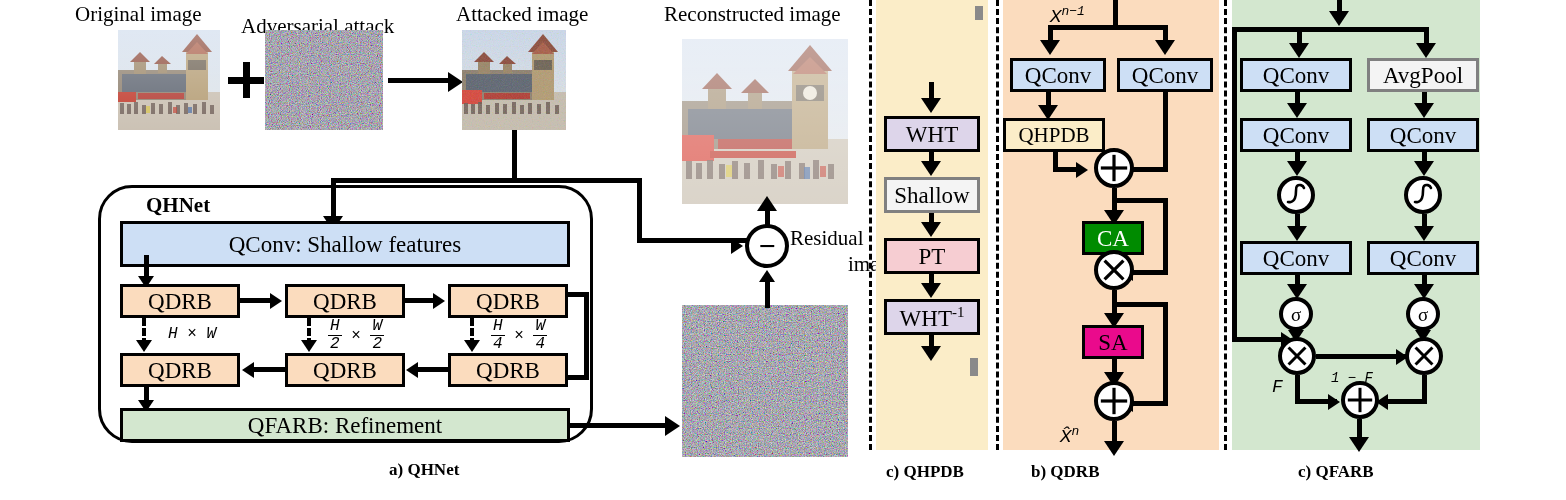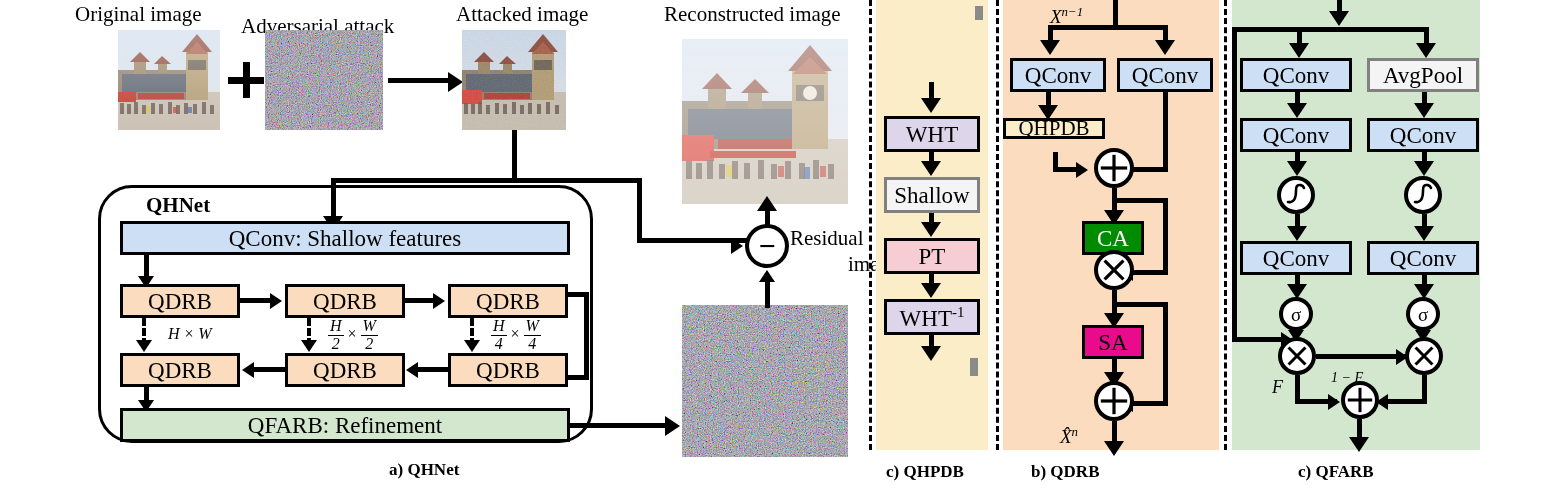--- a/index.html
+++ b/index.html
@@ -39,21 +39,21 @@
   .opsym{position:absolute;inset:0;display:flex;align-items:center;justify-content:center;
          font-size:26px;line-height:1;}
   
   .qhnet{position:absolute;border:3px solid #000;border-radius:34px;background:transparent;box-sizing:border-box;}
   .qhnet-title{position:absolute;font-size:21px;font-weight:bold;}
   
   .panel{position:absolute;box-sizing:border-box;}
   .dash{position:absolute;width:0;border-left:3px dashed #000;}
   
   .imgbox{position:absolute;overflow:hidden;}
-  .mathlbl{position:absolute;font-family:Liberation Serif, serif;font-style:italic;font-size:15px;white-space:nowrap;}
+  .mathlbl{position:absolute;font-family:Liberation Mono, monospace;font-style:italic;font-size:15px;white-space:nowrap;}
   .frac{display:inline-block;text-align:center;vertical-align:middle;font-style:italic;}
   .frac .num{display:block;border-bottom:1.5px solid #000;padding:0 2px;line-height:1.05;}
   .frac .den{display:block;padding:0 2px;line-height:1.05;}
   .graymark{position:absolute;background:#8a8a8a;}
   sup.inv{font-size:0.65em;vertical-align:super;}
 </style>
 </head>
 <body>
 
 <div class="abs lbl" style="left:75px;top:4px;">Original image</div>
@@ -245,21 +245,21 @@
 <div class="ln v" style="left:331px;top:178px;height:42px;"></div>
 <div class="ar ar-d" style="left:323px;top:216px;"></div>
 
 <div class="ln h" style="left:512px;top:178px;width:130px;"></div>
 <div class="ln v" style="left:637px;top:178px;height:64px;"></div>
 <div class="ln h" style="left:637px;top:238px;width:118px;"></div>
 
 <div class="qhnet" style="left:98px;top:185px;width:495px;height:258px;"></div>
 <div class="qhnet-title" style="left:146px;top:193px;">QHNet</div>
 
-<div class="box bluebox" style="left:120px;top:221px;width:450px;height:34px;">
+<div class="box bluebox" style="left:120px;top:221px;width:450px;height:46px;">
   <span>QConv: Shallow features</span>
 </div>
 
 <div class="ln v" style="left:144px;top:255px;height:25px;"></div>
 <div class="ar ar-d-s" style="left:138px;top:276px;"></div>
 
 <div class="box peach" style="left:120px;top:284px;width:120px;height:34px;">
   <span>QDRB</span>
 </div>
 <div class="box peach" style="left:285px;top:284px;width:120px;height:34px;">
@@ -396,21 +396,21 @@
 <div class="box bluebox" style="left:1010px;top:58px;width:96px;height:34px;">
   <span>QConv</span>
 </div>
 <div class="box bluebox" style="left:1117px;top:58px;width:96px;height:34px;">
   <span>QConv</span>
 </div>
 
 <div class="ln v" style="left:1046px;top:92px;height:16px;"></div>
 <div class="ar ar-d" style="left:1038px;top:105px;"></div>
 
-<div class="box cream" style="left:1003px;top:118px;width:102px;height:21px;">
+<div class="box cream" style="left:1003px;top:118px;width:102px;height:34px;">
   <span style="font-size:21px;">QHPDB</span>
 </div>
 
 <div class="ln v" style="left:1053px;top:152px;height:19px;"></div>
 <div class="ln h" style="left:1053px;top:167px;width:30px;"></div>
 <div class="ar ar-r-s" style="left:1076px;top:162px;"></div>
 
 <div class="ln v" style="left:1163px;top:92px;height:78px;"></div>
 <div class="ln h" style="left:1128px;top:167px;width:40px;"></div>
 <div class="ar ar-l-s" style="left:1119px;top:162px;"></div>

